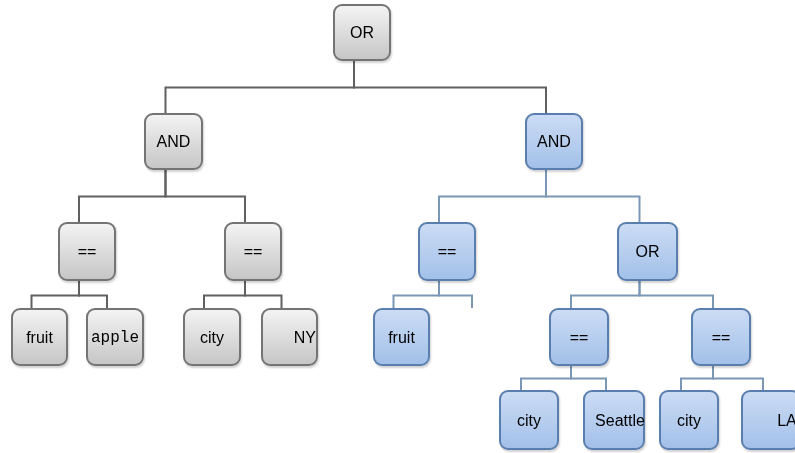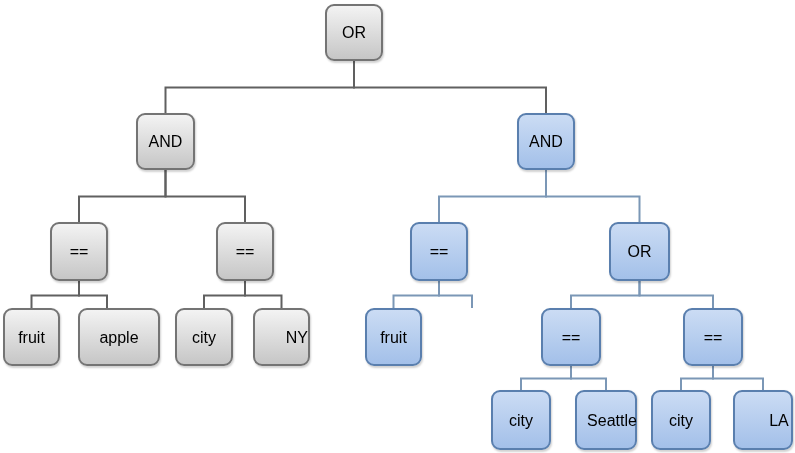--- a/index.html
+++ b/index.html
@@ -39,20 +39,21 @@
     display: flex;
     align-items: center;
     justify-content: center;
     border: 2px solid #777;
     border-radius: 9px;
     font-size: 16px;
     line-height: 1;
     color: #000000;
     box-shadow: 1px 1.5px 2px rgba(0,0,0,0.18);
     white-space: nowrap;
+    margin-left: 8px;
   }
   .node .label {
     display: block;
     padding-top: 1px;
   }
 </style>
 </head>
 <body>
 
 <div class="canvas">
@@ -85,21 +86,21 @@
       </div>
       <div class="node" style="left: 50px; top: 222px; width: 58px; height: 59px; background: linear-gradient(rgb(243, 243, 243), rgb(198, 198, 198)); border-color: rgb(116, 116, 116);">
         <span class="label">==</span>
       </div>
       <div class="node" style="left: 216px; top: 222px; width: 58px; height: 59px; background: linear-gradient(rgb(243, 243, 243), rgb(198, 198, 198)); border-color: rgb(116, 116, 116);">
         <span class="label">==</span>
       </div>
       <div class="node" style="left: 3px; top: 308px; width: 57px; height: 58px; background: linear-gradient(rgb(243, 243, 243), rgb(198, 198, 198)); border-color: rgb(116, 116, 116);">
         <span class="label">fruit</span>
       </div>
-      <div class="node" style="left: 78px; top: 308px; width: 82px; height: 58px; background: linear-gradient(rgb(243, 243, 243), rgb(198, 198, 198)); border-color: rgb(116, 116, 116);">
+      <div class="node" style="left: 78px; top: 308px; width: 58px; height: 58px; background: linear-gradient(rgb(243, 243, 243), rgb(198, 198, 198)); border-color: rgb(116, 116, 116); font-family: Liberation Mono, monospace;">
         <span class="label">apple</span>
       </div>
       <div class="node" style="left: 175px; top: 308px; width: 58px; height: 58px; background: linear-gradient(rgb(243, 243, 243), rgb(198, 198, 198)); border-color: rgb(116, 116, 116);">
         <span class="label">city</span>
       </div>
       <div class="node" style="left: 253px; top: 308px; width: 57px; height: 58px; background: linear-gradient(rgb(243, 243, 243), rgb(198, 198, 198)); border-color: rgb(116, 116, 116); justify-content: flex-end;">
         <span class="label">NY</span>
       </div>
       <div class="node" style="left: 517px; top: 113px; width: 58px; height: 57px; background: linear-gradient(rgb(203, 220, 244), rgb(163, 192, 233)); border-color: rgb(90, 127, 174);">
         <span class="label">AND</span>

